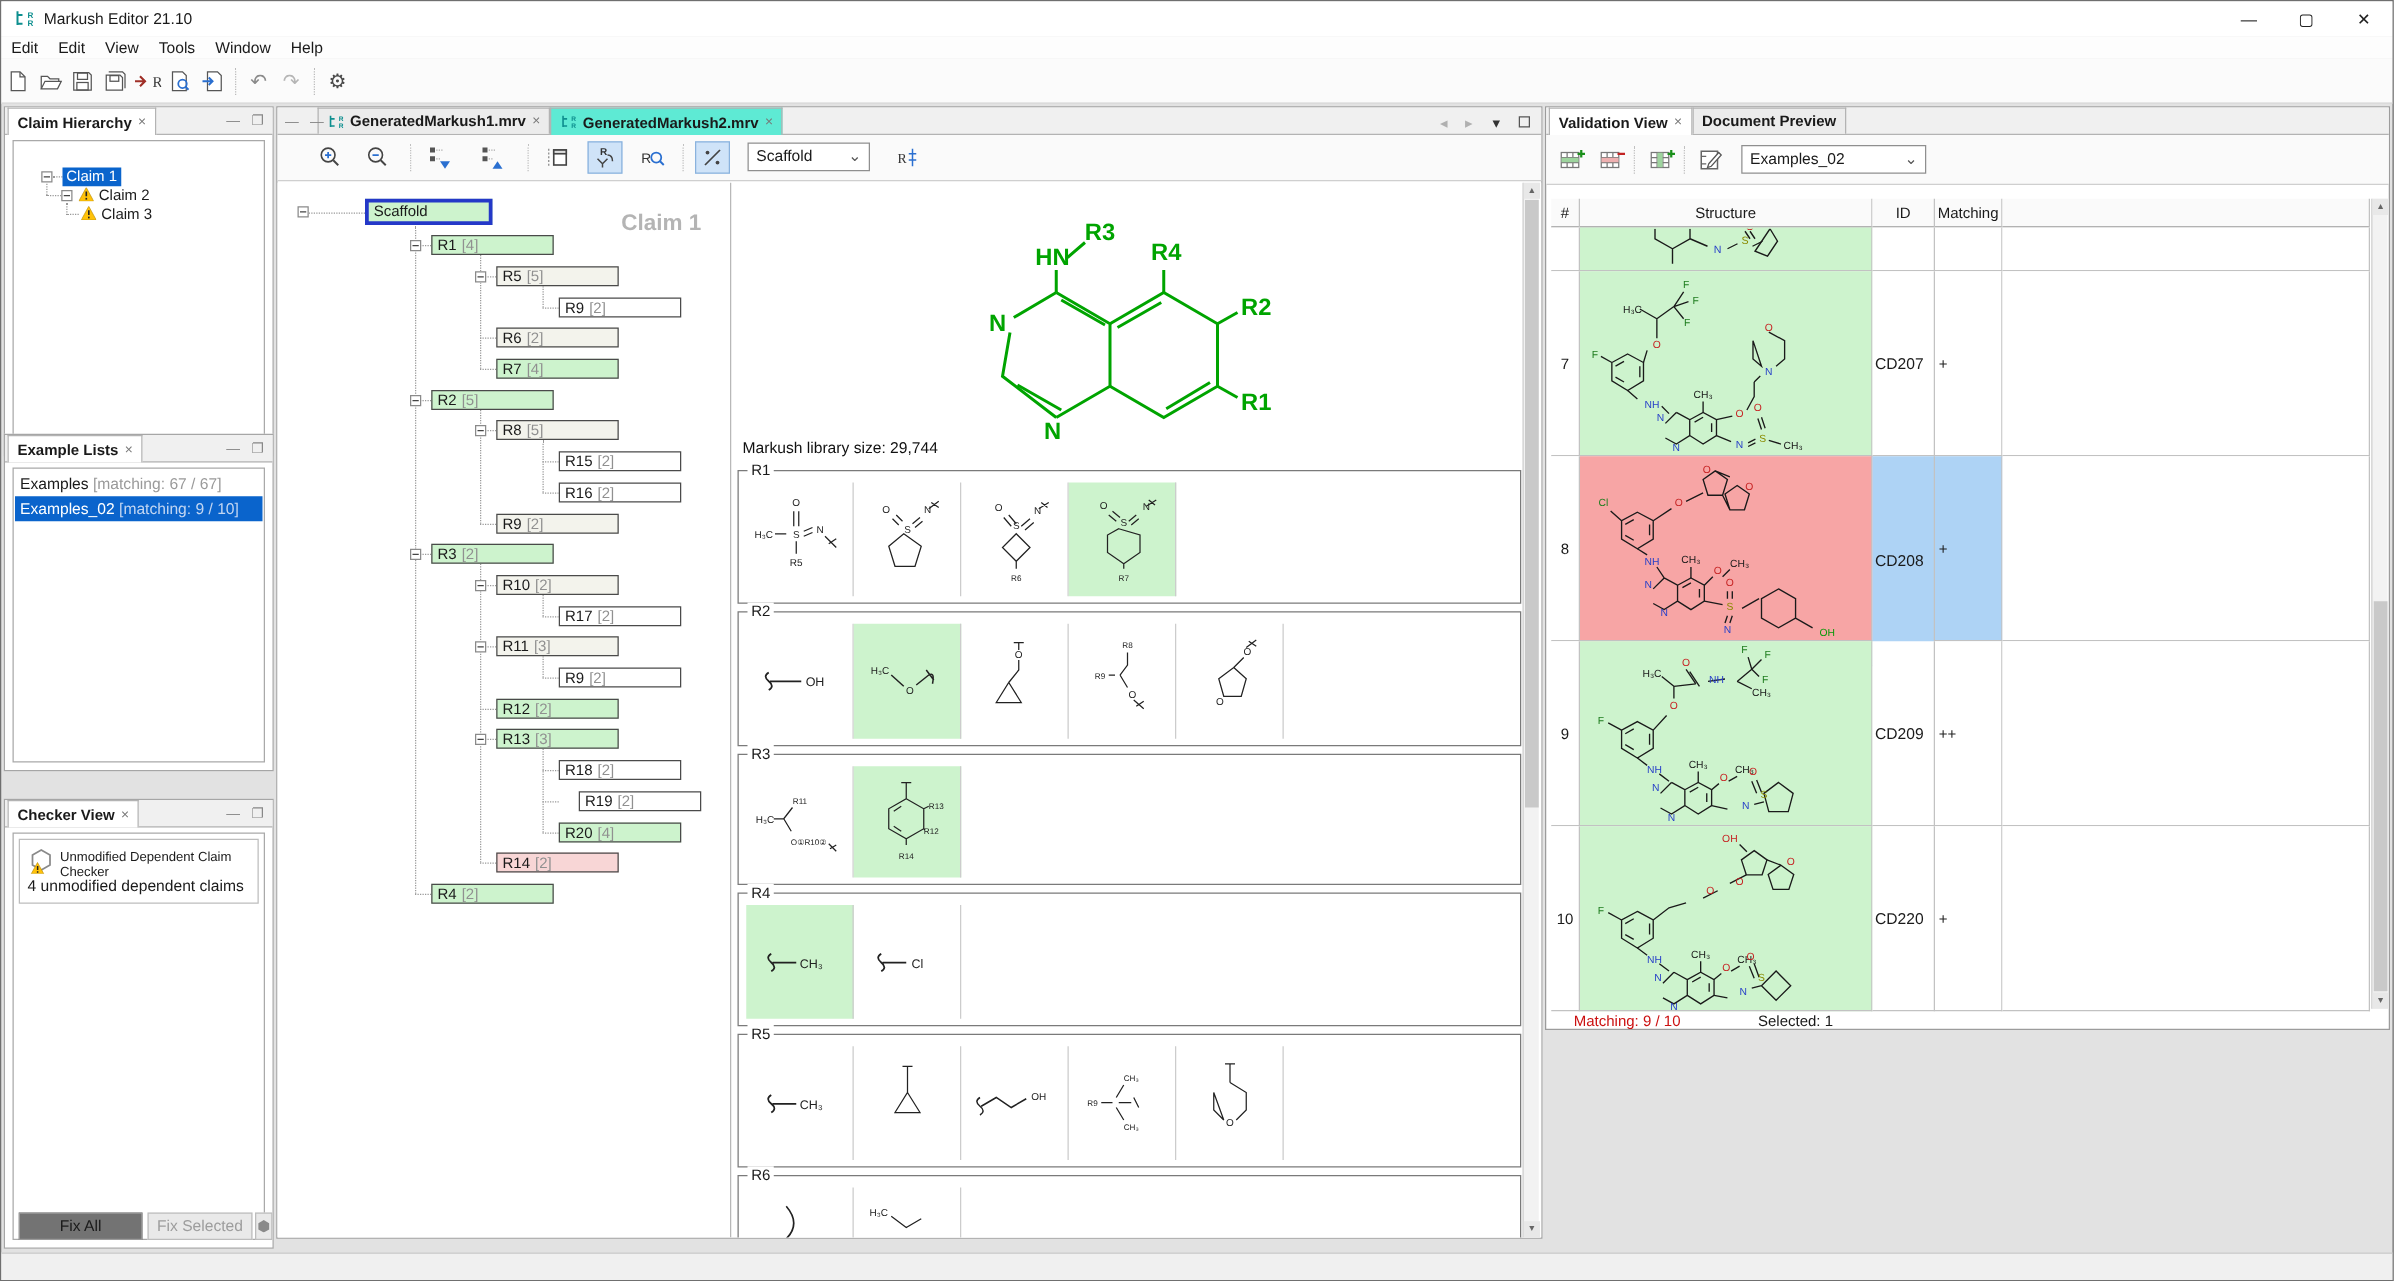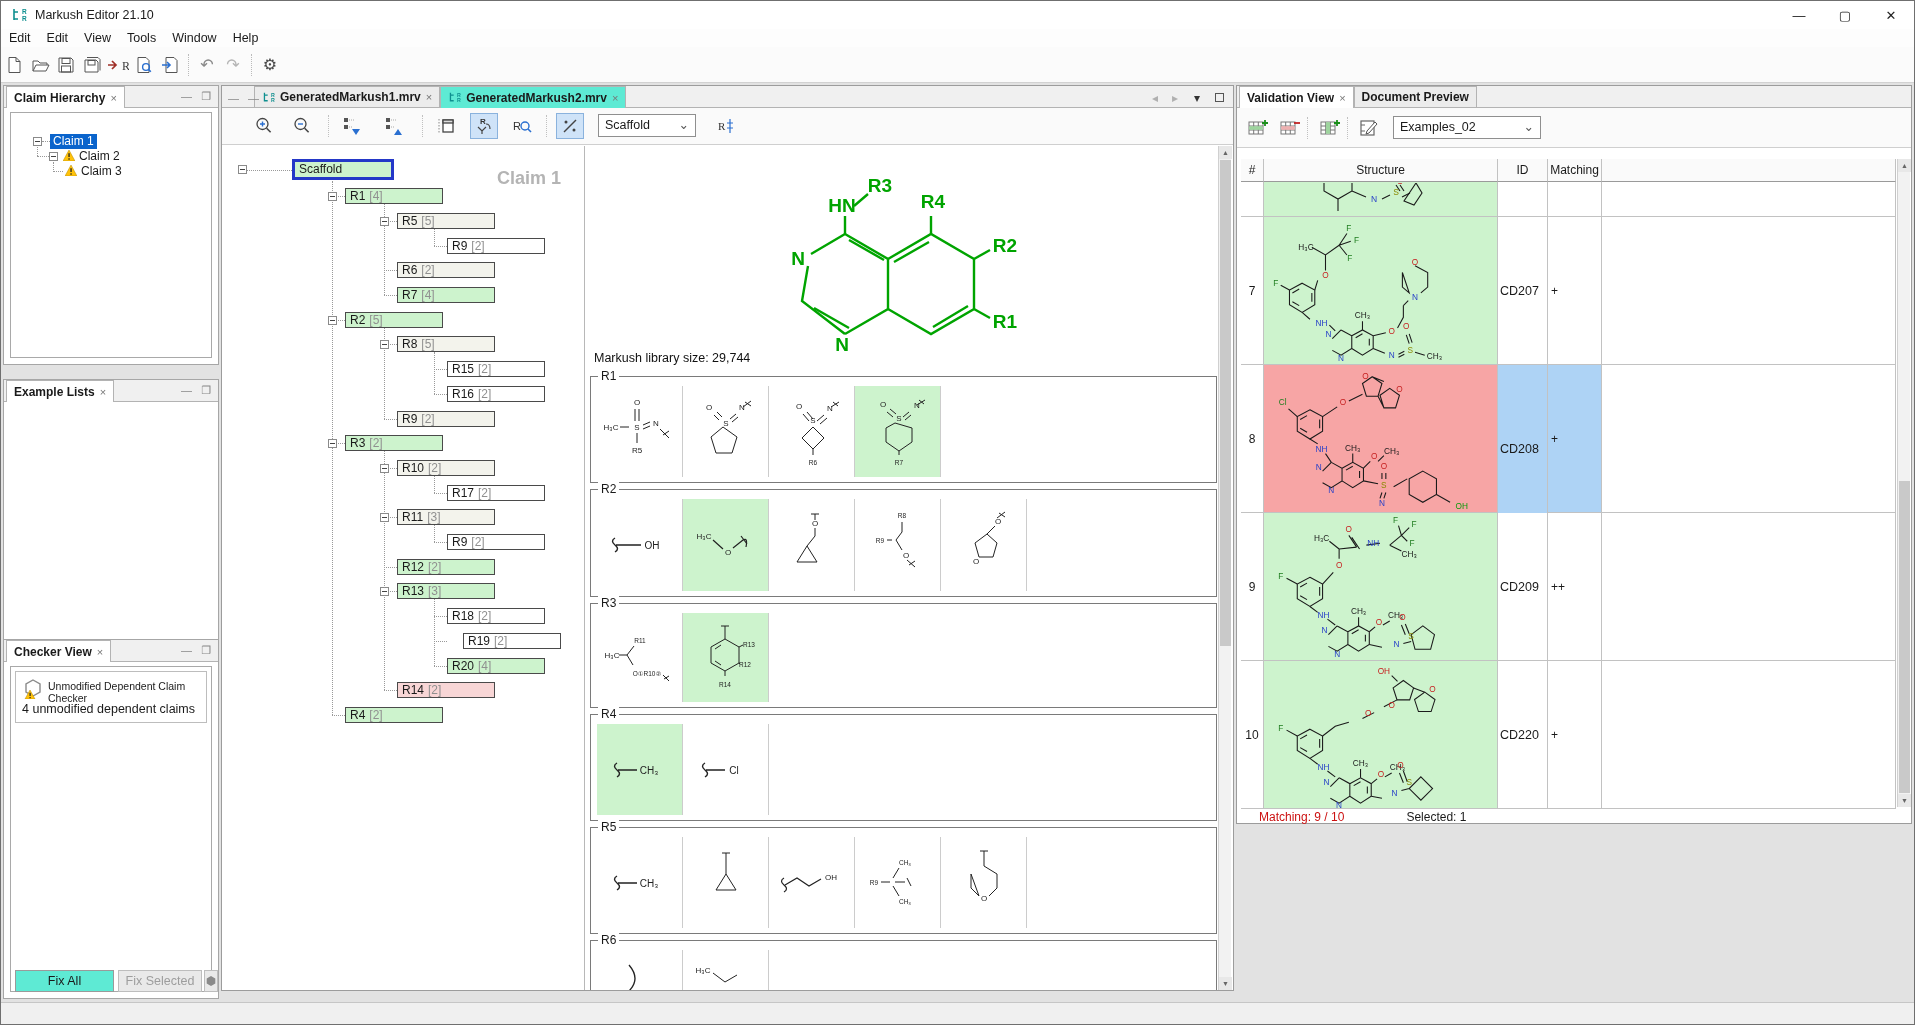--- a/index.html
+++ b/index.html
@@ -31,21 +31,21 @@
 .sel-blue{background:#0a64cc;color:#fff;padding:0 3px}
 .lrow{position:absolute;left:1px;right:1px;height:20px;line-height:20px;font-size:12.5px;padding-left:4px;white-space:nowrap}
 .lrow .dim{color:#9a9a9a}
 .lrow.on{background:#0a64cc;color:#fff}
 .lrow.on .dim{color:#c2d6f2}
 .xb{width:9px;height:9px;border:1px solid #8a8a8a;background:#fff;z-index:3}
 .xb::after{content:"";position:absolute;left:1px;top:3px;width:5px;height:1px;background:#444}
 .dv{border-left:1px dotted #999;width:0}
 .dh{border-top:1px dotted #999;height:0}
 
-.btn{position:absolute;height:22px;border:1px solid #9a9a9a;background:#5eead4;font-size:12.5px;display:flex;align-items:center;justify-content:center}
+.btn{position:absolute;height:22px;border:1px solid #9a9a9a;background:#737373;font-size:12.5px;display:flex;align-items:center;justify-content:center}
 .btn.dis{color:#9d9d9d;background:#e9e9e9;border-color:#bdbdbd}
 
 .ed{position:absolute;left:220px;top:84px;width:1013px;height:906px;background:#fff;border:1px solid #9c9c9c}
 .edtabs{position:absolute;left:0;top:0;right:0;height:22px;background:#f0f0f0;border-bottom:1px solid #b3b3b3;display:flex;align-items:flex-end;padding-left:32px}
 .edtb{position:absolute;left:0;top:22px;right:0;height:37px;background:#fafafa;border-bottom:1px solid #cfcfcf}
 .eico{position:absolute;top:5px;width:28px;height:26px;display:flex;align-items:center;justify-content:center}
 .eico.act{background:#cfe3f8;border:1px solid #8ab2dd}
 .esep{position:absolute;top:7px;width:1px;height:22px;border-left:1px dotted #c0c0c0}
 .combo{position:absolute;height:23px;background:#fff;border:1px solid #8f8f8f;font-size:12.5px;line-height:21px;padding-left:6px}
 .combo .car{position:absolute;right:6px;top:0;color:#555}
@@ -195,27 +195,31 @@
     <i class="dh" style="left:42px;top:58px;width:10px"></i>
     <svg class="abs" style="left:54px;top:52px" width="12" height="11" viewBox="0 0 12 11">
         <path d="M6,0 L12,11 H0 Z" fill="#ffc20a" stroke="#b88a00" stroke-width=".5"></path>
         <rect x="5.4" y="3.2" width="1.3" height="3.8" fill="#222"></rect>
         <rect x="5.4" y="8.3" width="1.3" height="1.4" fill="#222"></rect>
       </svg>
     <div class="witem" style="left:70px;top:51px">Claim 3</div>
   </div>
 </div>
 
-<div class="panel" style="left:2px;top:378px;width:216px;height:270px">
+<div class="panel" style="left:2px;top:346px;width:216px;height:270px">
   <div class="tabrow">
     <div class="tab on">
         <span>Example Lists</span>
         <span class="xg">×</span>
       </div>
     <span class="pbtns">— ❐</span>
+  </div>
+  <div class="inbox" style="left:6px;top:26px;right:6px;bottom:6px">
+    <div class="lrow" style="top:2px"><span>Examples</span> <span class="dim">[matching: 67 / 67]</span></div>
+    <div class="lrow on" style="top:22px"><span>Examples_02</span> <span class="dim">[matching: 9 / 10]</span></div>
   </div>
 </div>
 
 <div class="panel" style="left:2px;top:638px;width:216px;height:360px">
   <div class="tabrow">
     <div class="tab on">
         <span>Checker View</span>
         <span class="xg">×</span>
       </div>
     <span class="pbtns">— ❐</span>

